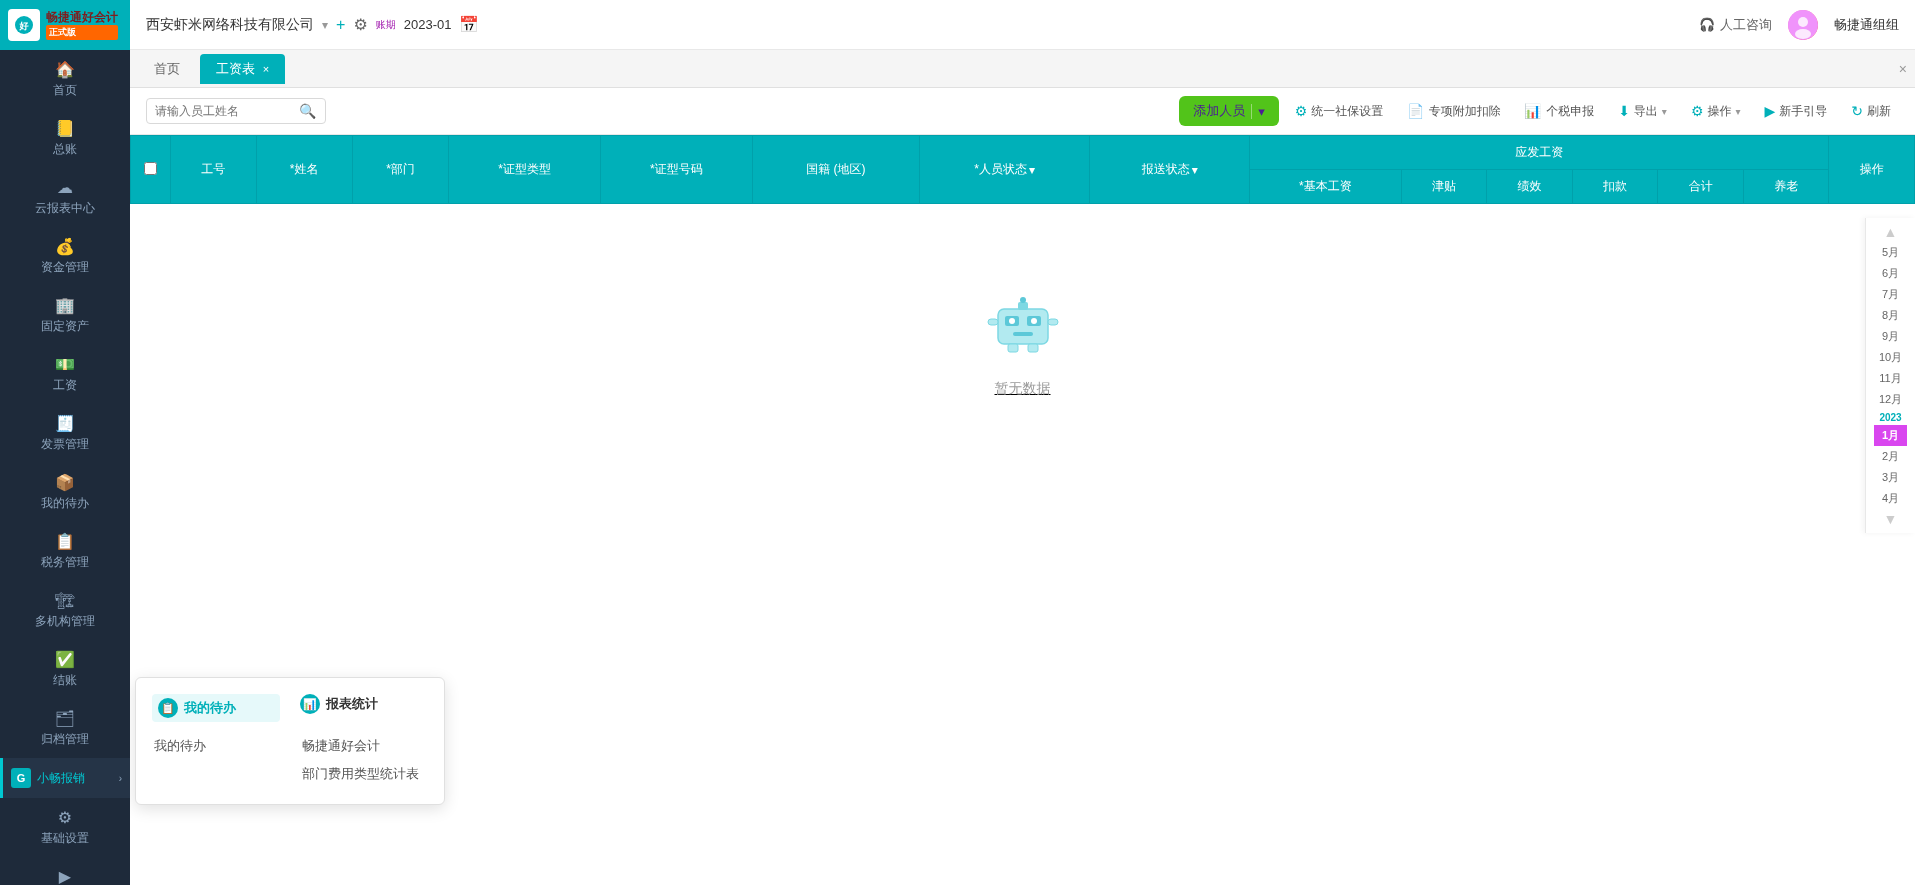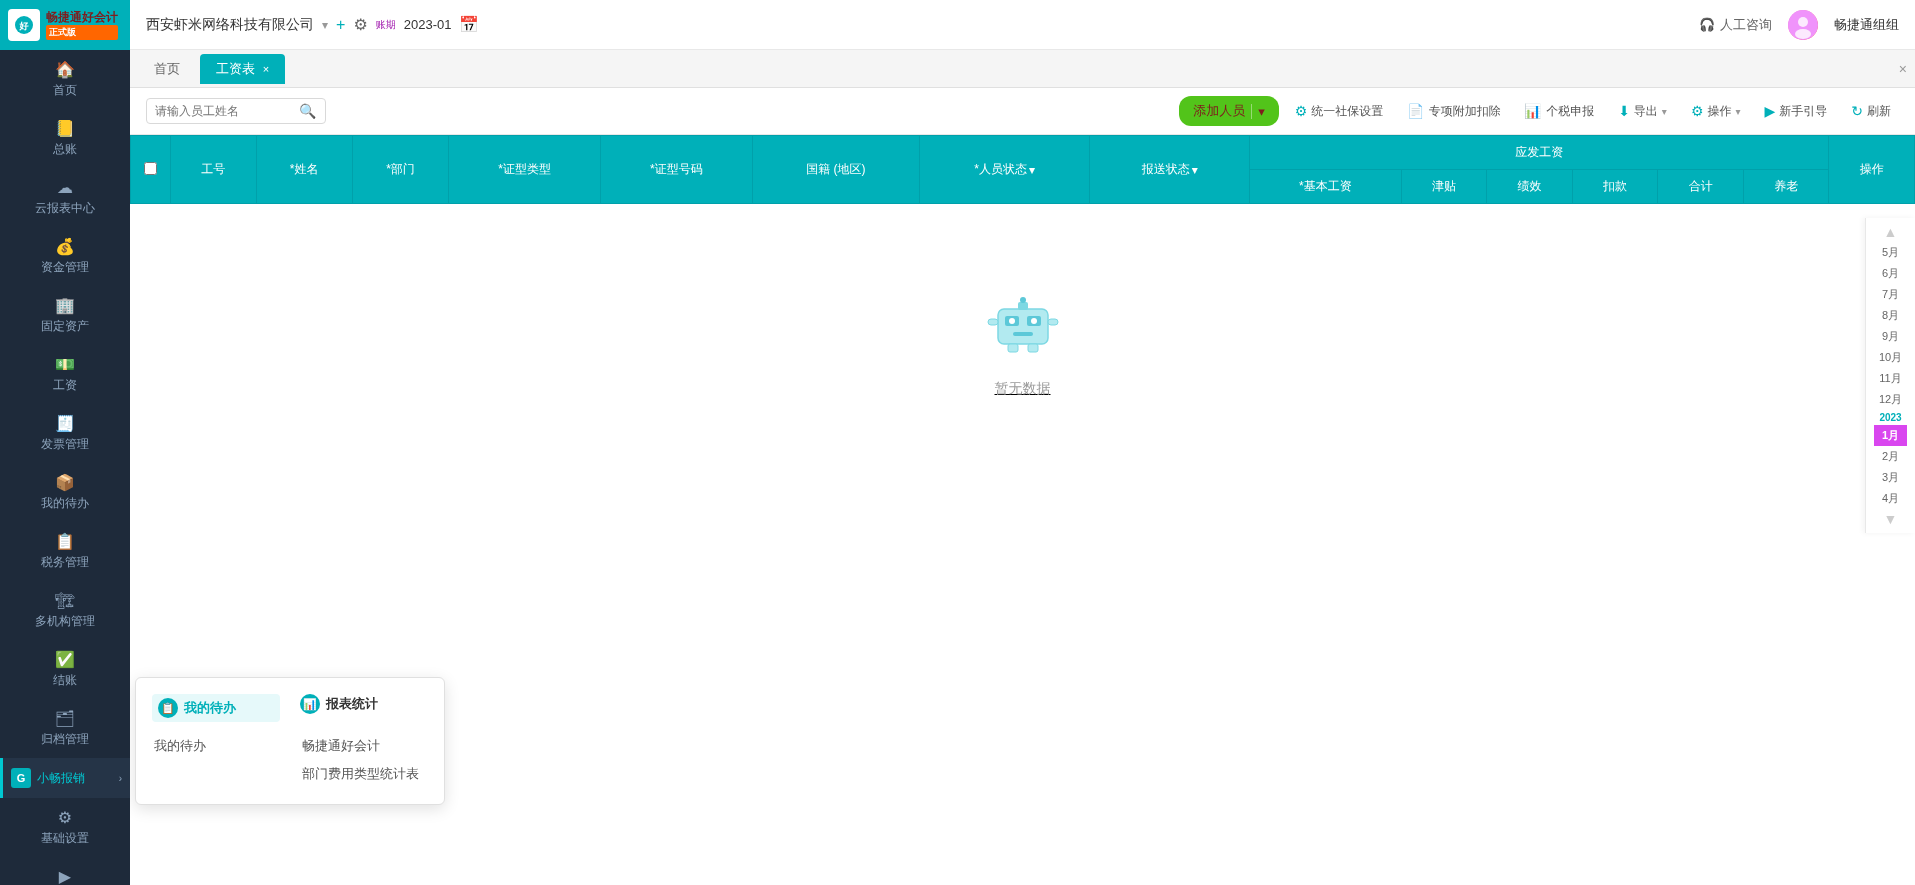--- a/index.html
+++ b/index.html
@@ -199,24 +199,24 @@
       border: none;
       outline: none;
       font-size: 12px;
       color: #999;
       width: 140px;
       background: transparent;
     }
     .toolbar-spacer { flex: 1; }
     .btn-add-person {
       background: #52c41a;
-      color: #7f1d1d;
+      color: #4c1d95;
       border: none;
       padding: 6px 14px;
-      border-radius: 12px;
+      border-radius: 6px;
       cursor: pointer;
       font-size: 13px;
       display: flex;
       align-items: center;
       gap: 4px;
     }
     .btn-add-arrow {
       border-left: 1px solid rgba(255,255,255,0.4);
       padding-left: 6px;
       margin-left: 2px;

